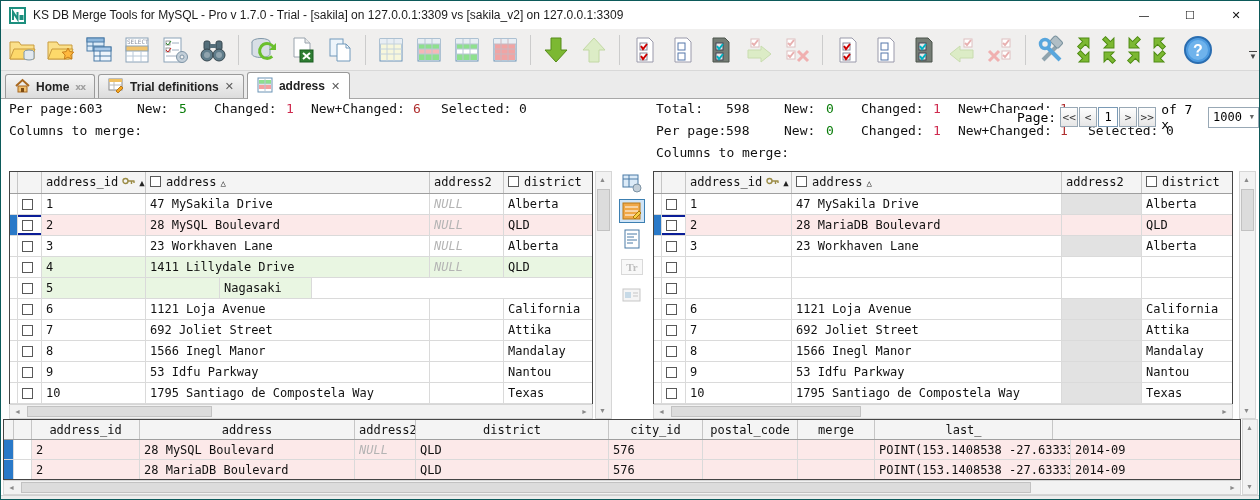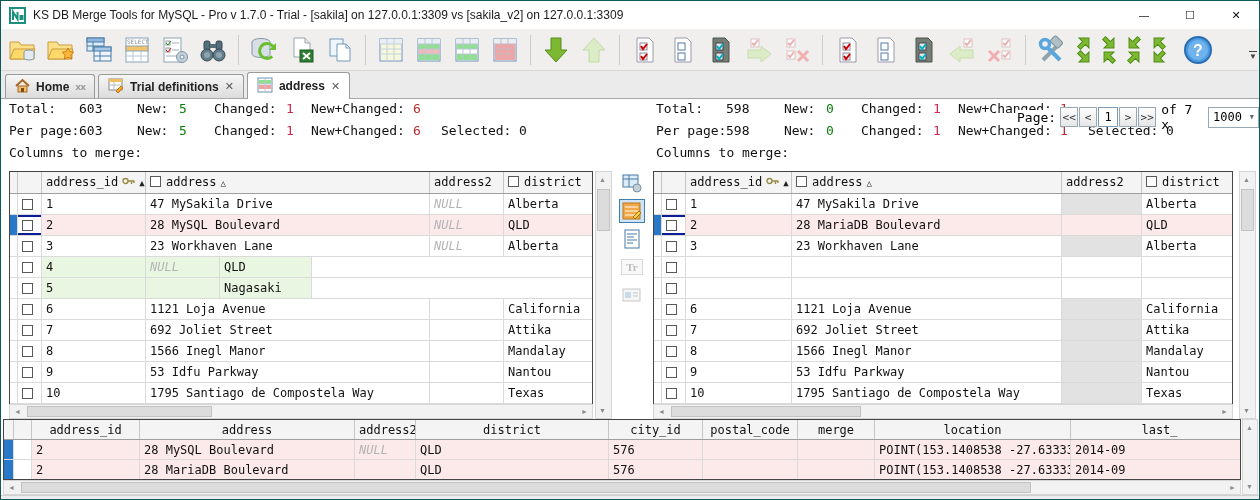--- a/index.html
+++ b/index.html
@@ -388,23 +388,20 @@
             <rect x="2" y="8" width="12" height="4" fill="#f5a0a0"></rect>
             <path d="M1 7h14M8 1v14" stroke="#b8c8d4"></path>
           </svg></span>
       <span>address</span>
       <span class="tclose">✕</span>
     </div>
   </div>
 
   <div class="stats" style="left:8px;top:100px;">
     <div class="sline">
-      <span class="sl" style="width:70px">Total:</span><span class="sv" style="width:58px">603</span><span class="sl" style="width:42px">New:</span><span class="sv green" style="width:35px">5</span><span class="sl" style="width:72px">Changed:</span><span class="sv red" style="width:25px">1</span><span class="sl" style="width:102px">New+Changed:</span><span class="sv dred">6</span>
-    </div>
-    <div class="sline">
       <span class="sl" style="width:70px">Per page:</span><span class="sv" style="width:58px">603</span><span class="sl" style="width:42px">New:</span><span class="sv green" style="width:35px">5</span><span class="sl" style="width:72px">Changed:</span><span class="sv red" style="width:25px">1</span><span class="sl" style="width:102px">New+Changed:</span><span class="sv dred" style="width:28px">6</span><span class="sl" style="width:78px">Selected:</span><span class="sv">0</span>
     </div>
     <div class="cols-label">Columns to merge:</div>
   </div>
 
   <div class="stats" style="left:655px;top:100px;">
     <div class="sline">
       <span class="sl" style="width:70px">Total:</span><span class="sv" style="width:58px">598</span><span class="sl" style="width:42px">New:</span><span class="sv green" style="width:35px">0</span><span class="sl" style="width:72px">Changed:</span><span class="sv red" style="width:25px">1</span><span class="sl" style="width:102px">New+Changed:</span><span class="sv dred">1</span>
     </div>
     <div class="sline">
@@ -460,20 +457,21 @@
         <div class="gcell cbcell" style="width:24px"><span class="cbx"></span></div>
         <div class="gcell dcell " style="width:104px">3</div>
         <div class="gcell dcell " style="width:284px">23 Workhaven Lane</div>
         <div class="gcell dcell null" style="width:74px">NULL</div>
         <div class="gcell dcell " style="width:92px">Alberta</div>
       </div>
       <div class="grow new ">
         <div class="gcell ind " style="width:8px"></div>
         <div class="gcell cbcell" style="width:24px"><span class="cbx"></span></div>
         <div class="gcell dcell " style="width:104px">4</div>
+        <div class="gcell dcell " style="width:284px">1411 Lillydale Drive</div>
         <div class="gcell dcell null" style="width:74px">NULL</div>
         <div class="gcell dcell " style="width:92px">QLD</div>
       </div>
       <div class="grow new ">
         <div class="gcell ind " style="width:8px"></div>
         <div class="gcell cbcell" style="width:24px"><span class="cbx"></span></div>
         <div class="gcell dcell " style="width:104px">5</div>
         <div class="gcell dcell " style="width:74px"></div>
         <div class="gcell dcell " style="width:92px">Nagasaki</div>
       </div>
@@ -682,21 +680,20 @@
       <div class="grow ghead">
         <div class="gcell ind" style="width:10px"></div>
         <div class="gcell" style="width:18px"></div>
         <div class="gcell hcell" style="width:108px"><span>address_id</span></div>
         <div class="gcell hcell" style="width:215px"><span>address</span></div>
         <div class="gcell hcell" style="width:61px"><span>address2</span></div>
         <div class="gcell hcell" style="width:193px"><span>district</span></div>
         <div class="gcell hcell" style="width:94px"><span>city_id</span></div>
         <div class="gcell hcell" style="width:95px"><span>postal_code</span></div>
         <div class="gcell hcell" style="width:77px"><span>merge</span></div>
-        <div class="gcell hcell" style="width:196px"><span>location</span></div>
         <div class="gcell hcell" style="width:178px"><span>last_</span></div>
       </div>
       <div class="grow chg ">
         <div class="gcell ind blue" style="width:10px"></div>
         <div class="gcell cbcell" style="width:18px"></div>
         <div class="gcell dcell " style="width:108px">2</div>
         <div class="gcell dcell diff" style="width:215px">28 MySQL Boulevard</div>
         <div class="gcell dcell gray null" style="width:61px">NULL</div>
         <div class="gcell dcell " style="width:193px">QLD</div>
         <div class="gcell dcell " style="width:94px">576</div>

